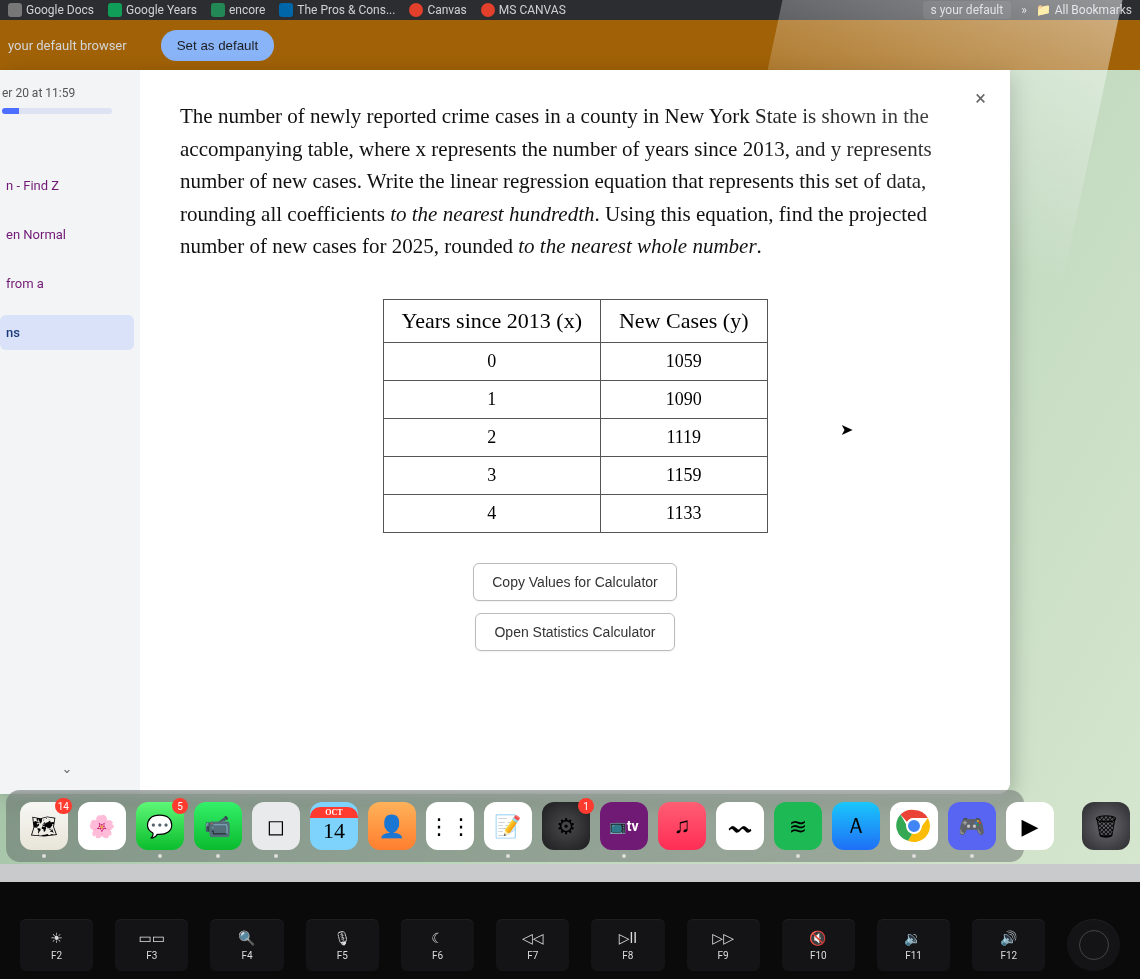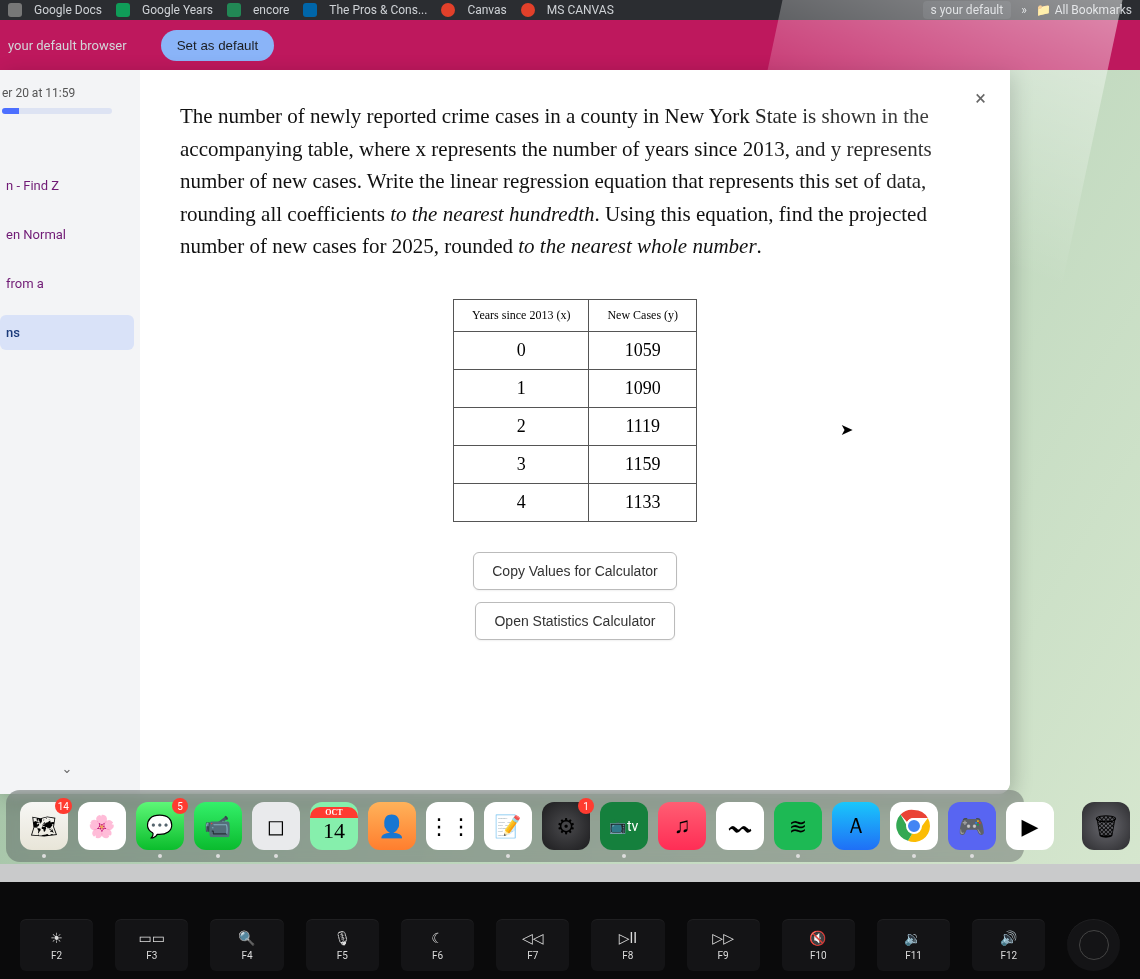--- a/index.html
+++ b/index.html
@@ -1,25 +1,25 @@
 <!DOCTYPE html>
 <html><head>
 <meta charset="utf-8">
 <style>
   * { box-sizing: border-box; margin: 0; padding: 0; }
   html, body { width: 1140px; height: 979px; overflow: hidden; font-family: -apple-system, BlinkMacSystemFont, "Segoe UI", Roboto, sans-serif; }
   body { background: linear-gradient(120deg, #8fb090 0%, #b3d0b5 40%, #d8e8d0 100%); position: relative; }
 
   
   .browser-bar { position: absolute; top: 0; left: 0; right: 0; height: 20px; background: #2b2d31; display: flex; align-items: center; gap: 14px; padding: 0 8px; color: #cfd2d6; font-size: 12px; overflow: hidden; }
-  .tab { display: flex; align-items: center; gap: 12px; white-space: nowrap; }
+  .tab { display: flex; align-items: center; gap: 4px; white-space: nowrap; }
   .tab-icon { width: 14px; height: 14px; border-radius: 3px; background: #777; display:inline-block;}
   .right-bar { margin-left: auto; display: flex; gap: 10px; align-items: center; font-size: 12px; color: #cfd2d6;}
   .right-bar .pill{ background:#3a3d42; padding:2px 8px; border-radius:4px;}
-  .bookmark-row { position: absolute; top: 20px; left: 0; right: 0; height: 50px; background: #be185d; display: flex; align-items: center; gap: 14px; padding: 0 10px; color: #d3d5d9; font-size: 13px; }
+  .bookmark-row { position: absolute; top: 20px; left: 0; right: 0; height: 50px; background: #a16207; display: flex; align-items: center; gap: 14px; padding: 0 10px; color: #d3d5d9; font-size: 13px; }
   .set-default { background: #8ab4f8; color: #1b1d21; padding: 8px 16px; border-radius: 18px; font-weight: 500; border:none; cursor:pointer; margin-left:20px;}
   .default-text { margin-left: -2px;}
 
   
   .app { position: absolute; top: 70px; left: 0; width: 1010px; bottom: 185px; background: #f3f4f6; display: flex; border-radius: 0 0 12px 0; overflow: hidden; box-shadow: 4px 4px 20px rgba(0,0,0,0.2);}
   .sidebar { width: 140px; background: #f3f4f6; padding: 10px 6px 10px 0; display: flex; flex-direction: column; gap: 14px; font-size: 13px; color: #222; }
   .sidebar .sec { padding: 6px 2px; }
   .sidebar .item { padding: 10px 6px; border-radius: 6px; cursor: pointer; font-size:13px; color:#701a75;}
   .sidebar .item.active { background: #d9e2f8; color: #1b3a7a; font-weight: 500;}
   .sidebar .due { font-size: 12px; color: #555;}
@@ -28,31 +28,31 @@
   .expand { margin-top: auto; display:flex; justify-content:center; padding:8px; color:#666; cursor:pointer;}
   .logout { text-align: center; color: #4c6fff; font-size: 13px; padding: 12px; cursor: pointer;}
 
   .content { flex: 1; background: #fff; padding: 30px 40px 30px 40px; position: relative; overflow: hidden;}
   .close-x { position: absolute; top: 16px; right: 24px; font-size: 20px; color: #333; cursor: pointer;}
   .problem { font-family: Georgia, 'Times New Roman', serif; font-size: 21px; line-height: 1.55; color: #111; max-width: 760px;}
   .problem em{font-style:italic;}
 
   .data-table { margin: 36px auto 0; border-collapse: collapse; font-family: Georgia, serif; font-size: 18px;}
   .data-table th, .data-table td { border: 1.5px solid #555; padding: 8px 18px; text-align: center; font-weight: normal;}
-  .data-table th { font-size: 12px; }
+  .data-table th { font-size: 22px; }
 
   .btn-col { display: flex; flex-direction: column; gap: 12px; align-items: center; margin-top: 30px;}
   .calc-btn { background: #fff; border: 1px solid #bbb; border-radius: 6px; padding: 10px 18px; font-size: 14px; color: #333; cursor: pointer; box-shadow: 0 1px 2px rgba(0,0,0,0.06);}
 
   
   .dock { position: absolute; left: 0; right: 110px; top: 790px; height: 72px; background: rgba(60,60,70,0.35); backdrop-filter: blur(6px); display: flex; align-items: center; gap: 10px; padding: 0 14px; border-radius: 14px; margin: 0 6px;}
   .dock-icon { width: 48px; height: 48px; border-radius: 12px; display: flex; align-items: center; justify-content: center; font-size: 22px; position: relative; flex-shrink:0;}
   .dock-icon .dot { position: absolute; bottom: -8px; left: 50%; transform: translateX(-50%); width: 4px; height: 4px; border-radius: 50%; background: #ddd;}
   .badge { position: absolute; top: -4px; right: -4px; background: #ff3b30; color:#fff; font-size:10px; min-width:16px; height:16px; border-radius:8px; display:flex; align-items:center; justify-content:center; padding:0 3px;}
-  .cal-icon { background:#86efac; flex-direction:column; font-family:-apple-system; }
+  .cal-icon { background:#7dd3fc; flex-direction:column; font-family:-apple-system; }
   .cal-icon .m{background:#ff3b30;color:#fff;font-size:8px;width:100%;text-align:center;border-radius:10px 10px 0 0;padding:1px 0;font-weight:600;}
   .cal-icon .d{color:#000;font-size:22px;font-weight:400;line-height:1.2;}
   .divider{width:1px;height:48px;background:rgba(255,255,255,0.25);margin:0 4px;}
 
   
   .bezel { position: absolute; left: 0; right: 0; bottom: 0; height: 115px; background: #0a0a0b; border-top: 18px solid #c9cacb;}
   .fn-row { position: absolute; bottom: 8px; left: 0; right: 0; display: flex; gap: 22px; padding: 0 20px; align-items: flex-end;}
   .key { width: 78px; height: 52px; background: #141416; border-radius: 6px; display: flex; flex-direction: column; align-items: center; justify-content: center; gap: 4px; color: #ddd; font-size: 10px; box-shadow: 0 1px 0 rgba(255,255,255,0.05) inset;}
   .key .glyph { font-size: 14px;}
   .key.power{ width:56px; height:52px; border-radius:50%; background:#141416; margin-left:auto;}
@@ -174,21 +174,21 @@
   <div class="dock-icon" style="background:linear-gradient(#34f06a,#0abb2e)">📹<span class="dot"></span></div>
   <div class="dock-icon" style="background:#e9eaec">◻<span class="dot"></span></div>
   <div class="dock-icon cal-icon">
       <span class="m">OCT</span>
       <span class="d">14</span>
     </div>
   <div class="dock-icon" style="background:linear-gradient(#ffb25a,#ff7e2e)">👤</div>
   <div class="dock-icon" style="background:#fff">⋮⋮</div>
   <div class="dock-icon" style="background:#fff">📝<span class="dot"></span></div>
   <div class="dock-icon" style="background:radial-gradient(#4a4a4d,#1c1c1e)">⚙<span class="badge">1</span></div>
-  <div class="dock-icon" style="background:#15803d;color:#fff;font-weight:400;font-size:14px">📺tv<span class="dot"></span></div>
+  <div class="dock-icon" style="background:#701a75;color:#fff;font-weight:700;font-size:14px">📺tv<span class="dot"></span></div>
   <div class="dock-icon" style="background:linear-gradient(#ff5e73,#ff2d55)">♫</div>
   <div class="dock-icon" style="background:#fff">〰</div>
   <div class="dock-icon" style="background:#1db954">≋<span class="dot"></span></div>
   <div class="dock-icon" style="background:linear-gradient(#1ac7fb,#1f6ff6)">Ａ</div>
   <div class="dock-icon" style="background:#fff">
     <svg width="36" height="36" viewBox="0 0 36 36">
         <circle cx="18" cy="18" r="16" fill="#fff"></circle>
         <path d="M18 2a16 16 0 0 1 13.8 8H18a8 8 0 0 0-7 4.1L4.5 6.5A16 16 0 0 1 18 2z" fill="#ea4335"></path>
         <path d="M34 18a16 16 0 0 1-22 14.8l6.7-11.6A8 8 0 0 0 26 18l5.8-8A16 16 0 0 1 34 18z" fill="#fbbc05"></path>
         <path d="M12 32.8A16 16 0 0 1 4.5 6.5L11 18a8 8 0 0 0 7.7 3.2L12 32.8z" fill="#34a853"></path>

